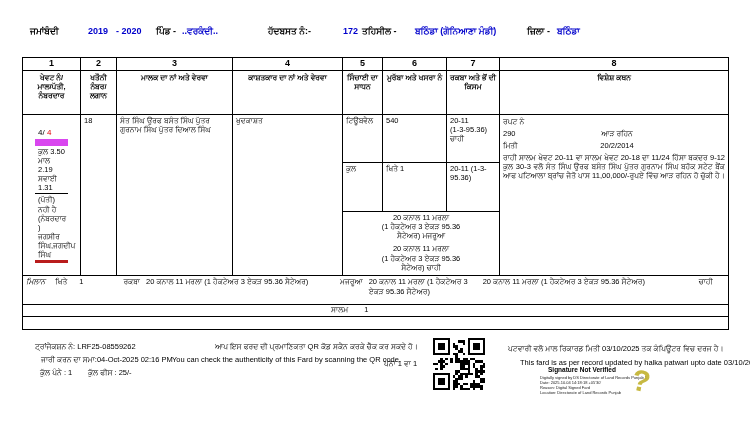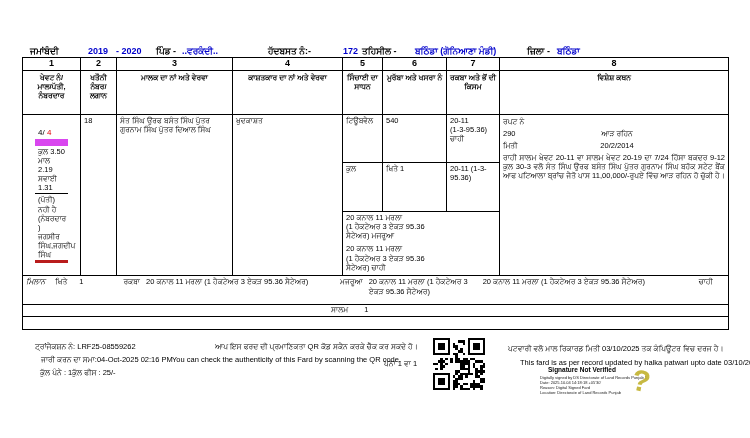--- a/index.html
+++ b/index.html
@@ -1,32 +1,32 @@
 <!DOCTYPE html>
 <html><head>
 <meta charset="utf-8">
 <style>
   html,body{margin:0;padding:0;background:#fff;}
   .page{position:relative;width:750px;height:438px;background:#fff;overflow:hidden;
         font-family:"Liberation Sans",sans-serif;color:#000;}
   
-  .hdr{position:absolute;left:0;top:26px;width:750px;height:16px;margin-top:20px;}
+  .hdr{position:absolute;left:0;top:26px;width:750px;height:16px;}
   .hdr span{position:absolute;font-size:9px;font-weight:bold;white-space:nowrap;}
   .blue{color:#0000cc;}
   .red{color:#e00000;}
   
   table.fard{position:absolute;left:22px;top:57px;width:706px;border-collapse:collapse;
              table-layout:fixed;border:1.5px solid #000;}
   .fard th,.fard td{border:1px solid #000;padding:1px 3px;vertical-align:top;
                     font-size:7.5px;line-height:1.22;text-align:left;overflow:hidden;}
   .fard tr.num th{font-size:9px;font-weight:bold;text-align:center;height:12px;padding:0;}
   .fard tr.lbl th{font-weight:bold;text-align:center;white-space:pre-line;height:40px;padding-top:2px;}
   .pre{white-space:pre-line;}
   .ctr{text-align:center;}
-  .rowA td{height:43px;} .rowB td{height:44px;} .rowC td{height:56px;}
+  .rowA td{height:43px;} .rowB td{height:44px;} .rowC td{height:56px;text-align:center;}
   .rowD td{height:26px;} .rowE td{height:11px;padding:0 0 0 308px;} .rowF td{height:10px;}
   
   td.c1{padding:12px;}
   .k-top{padding:1px 3px;font-size:8px;}
   .k-box1{border-top:7px solid #d946ef;border-bottom:1px solid #000;padding:1px 3px;white-space:pre-line;}
   .k-box2{border-bottom:3px solid #b91c1c;padding:1px 3px;white-space:pre-line;min-height:52px;}
   
   .r-head{display:flex;line-height:12px;}
   .r-left{width:52px;white-space:pre-line;}
   .r-mid{flex:1;text-align:center;white-space:pre-line;padding-right:46px;}
@@ -128,21 +128,21 @@
 ਚਾਹੀ</td>
         <td rowspan="3">
           <div class="r-head">
             <div class="r-left">ਰਪਟ ਨੰ
 290
 ਮਿਤੀ</div>
             <div class="r-mid">
 ਆੜ ਰਹਿਨ
 20/2/2014</div>
           </div>
-          <div class="r-detail">ਰਾਹੀ ਸਾਲਮ ਖੇਵਟ 20-11 ਵਾ ਸਾਲਮ ਖੇਵਟ 20-19 ਦਾ 7/24 ਹਿੱਸਾ ਬਕਦਰ 9-12 ਕੁਲ 30-3 ਵਲੋ ਸੰਤ ਸਿੰਘ ਉਰਫ ਬਸੰਤ ਸਿੰਘ ਪੁੱਤਰ ਗੁਰਨਾਮ ਸਿੰਘ  ਬਹੱਕ ਸਟੇਟ ਬੈਂਕ ਆਫ ਪਟਿਆਲਾ ਬ੍ਰਾਂਚ ਜੈਤੋ ਪਾਸ 11,00,000/-ਰੁਪਏ ਵਿੱਚ ਆੜ ਰਹਿਨ ਹੋ ਚੁੱਕੀ ਹੈ।</div>
+          <div class="r-detail">ਰਾਹੀ ਸਾਲਮ ਖੇਵਟ 20-11 ਵਾ ਸਾਲਮ ਖੇਵਟ 20-18 ਦਾ 11/24 ਹਿੱਸਾ ਬਕਦਰ 9-12 ਕੁਲ 30-3 ਵਲੋ ਸੰਤ ਸਿੰਘ ਉਰਫ ਬਸੰਤ ਸਿੰਘ ਪੁੱਤਰ ਗੁਰਨਾਮ ਸਿੰਘ  ਬਹੱਕ ਸਟੇਟ ਬੈਂਕ ਆਫ ਪਟਿਆਲਾ ਬ੍ਰਾਂਚ ਜੈਤੋ ਪਾਸ 11,00,000/-ਰੁਪਏ ਵਿੱਚ ਆੜ ਰਹਿਨ ਹੋ ਚੁੱਕੀ ਹੈ।</div>
         </td>
       </tr>
       <tr class="rowB">
         <td>ਕੁਲ</td>
         <td class="ctr">ਖਿਤੇ  1</td>
         <td>20-11 (1-3-95.36)</td>
       </tr>
       <tr class="rowC">
         <td colspan="3">
           <div class="pre" style="margin-bottom:4px;">20 ਕਨਾਲ 11  ਮਰਲਾ
@@ -176,21 +176,21 @@
       <tr class="rowF">
         <td colspan="8"></td>
       </tr>
     </tbody>
   </table>
 
   <div class="ft">
     <span style="left:35px;top:342px">ਟ੍ਰਾਂਜੈਕਸ਼ਨ ਨੰ: LRF25-08559262</span>
     <span style="left:41px;top:355px">ਜਾਰੀ ਕਰਨ ਦਾ ਸਮਾ:04-Oct-2025 02:16 PM</span>
     <span style="left:40px;top:368px">ਕੁੱਲ ਪੰਨੇ : 1</span>
-    <span style="left:72px;top:368px">ਕੁੱਲ ਫੀਸ : 25/-</span>
+    <span style="left:88px;top:368px">ਕੁੱਲ ਫੀਸ : 25/-</span>
 
     <span style="left:215px;top:342px">ਆਪ ਇਸ ਫਰਦ ਦੀ ਪ੍ਰਮਾਣਿਕਤਾ QR ਕੋਡ ਸਕੈਨ ਕਰਕੇ ਚੈੱਕ ਕਰ ਸਕਦੇ ਹੋ।</span>
     <span style="left:172px;top:355px">You can check the authenticity of this Fard by scanning the QR code.</span>
     <span style="left:384px;top:359px">ਪੰਨਾ 1 ਵਾ 1</span>
 
     <span style="left:508px;top:344px">ਪਟਵਾਰੀ ਵਲੋ ਮਾਲ ਰਿਕਾਰਡ ਮਿਤੀ 03/10/2025 ਤਕ  ਕੰਪਿਊਟਰ ਵਿਚ ਦਰਜ ਹੈ।</span>
     <span style="left:520px;top:358px">This fard is as per record updated by halka patwari upto date 03/10/2025</span>
   </div>
 
   <div class="qr"><svg viewBox="0 0 100 100" width="100%" height="100%" fill="black" shape-rendering="crispEdges">

